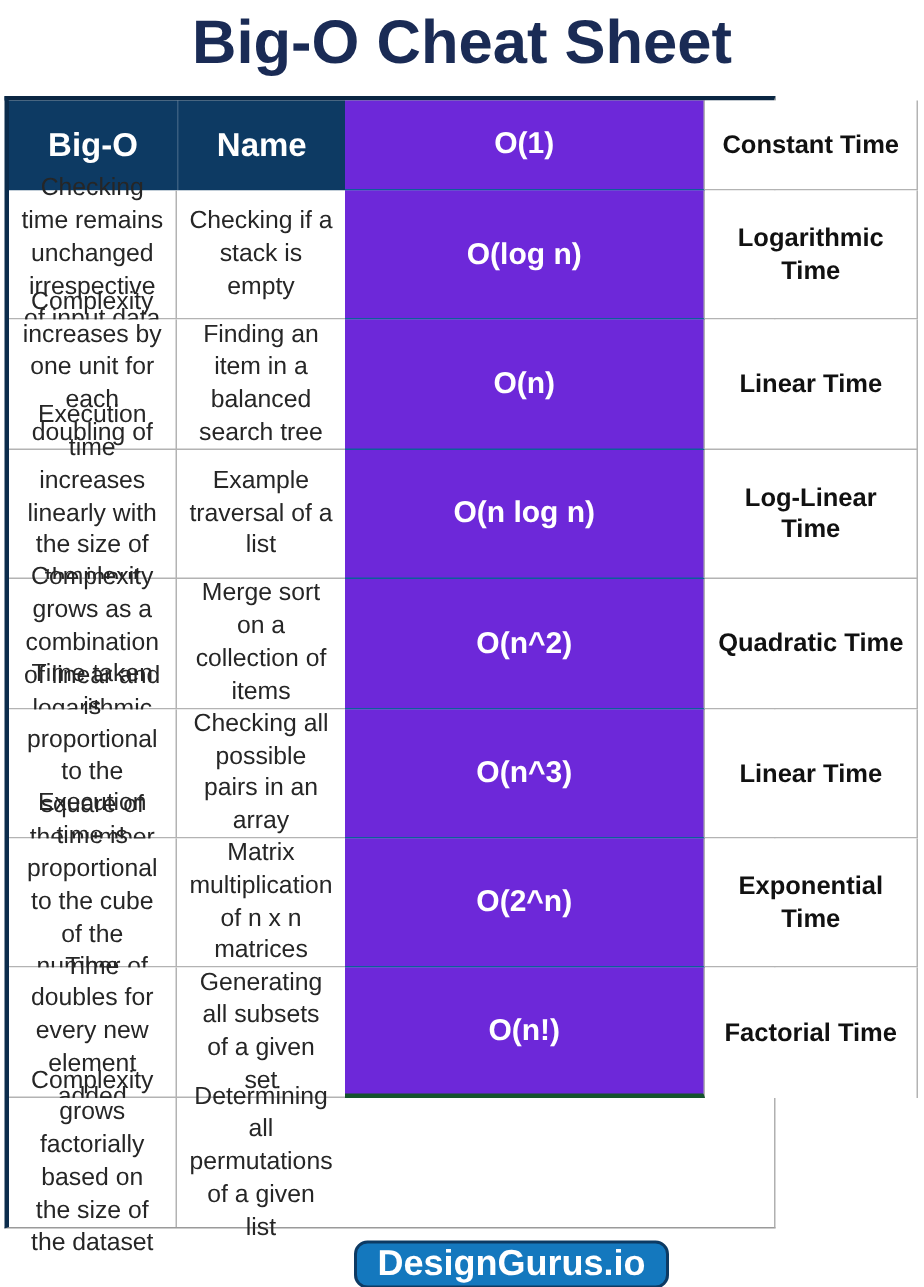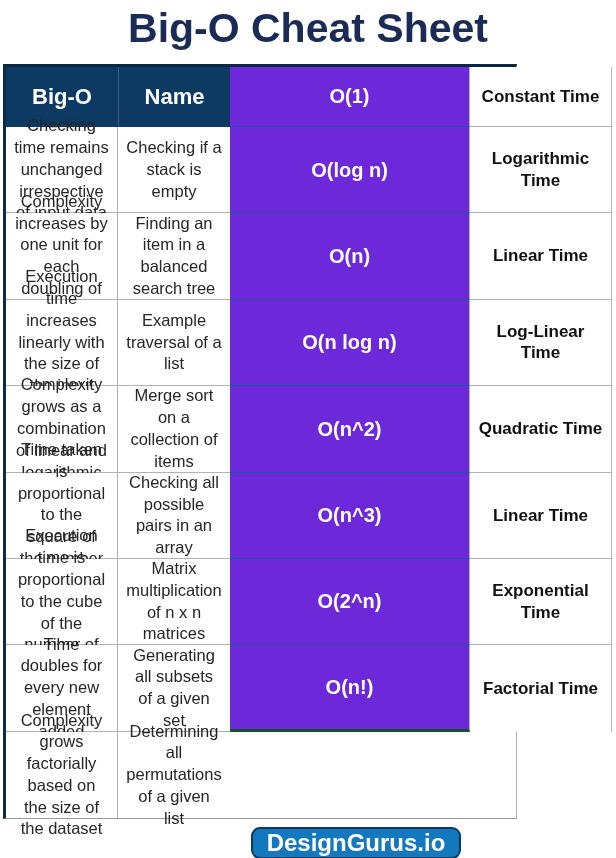--- a/index.html
+++ b/index.html
@@ -66,21 +66,21 @@
     line-height: 1.25;
     text-align: center;
   }
   .row .cell:last-child { border-right: none; }
   .row:last-child .cell { border-bottom: none; }
   .row:last-child .cell.bigo { border-bottom: 3px solid #14532d; }
   .footer { text-align: center; }
   .badge {
     display: inline-block;
     position: relative;
-    left: 48px;
+    left: 33px;
     margin-top: 8px;
     background: #1478be;
     border: 2px solid #0d3a63;
     border-radius: 9px;
     color: #ffffff;
     font-weight: bold;
     font-size: 24px;
     line-height: 26px;
     padding: 1px 14px;
   }

